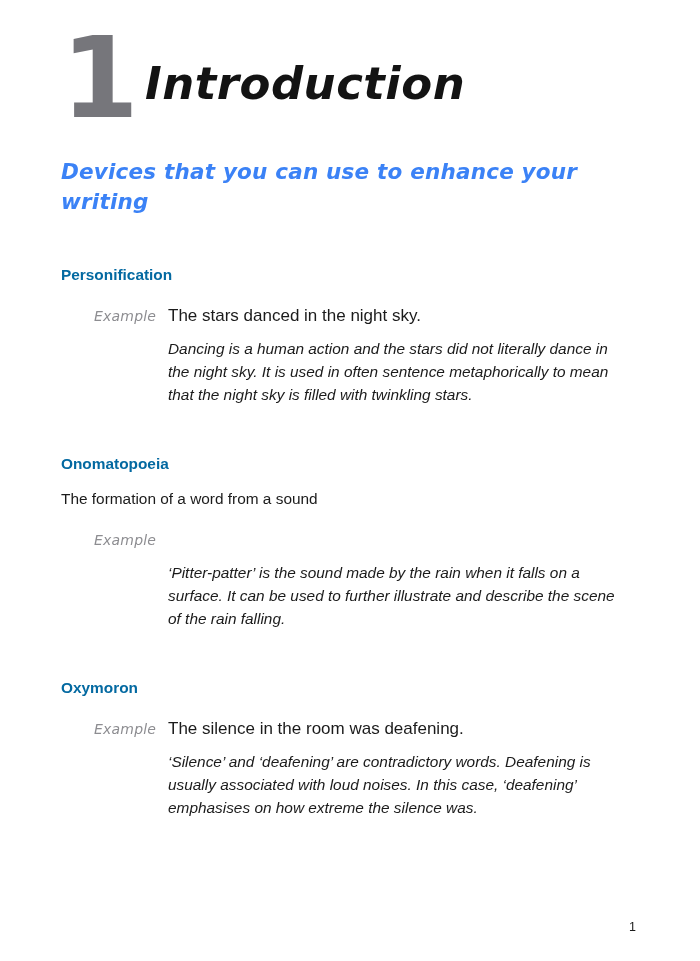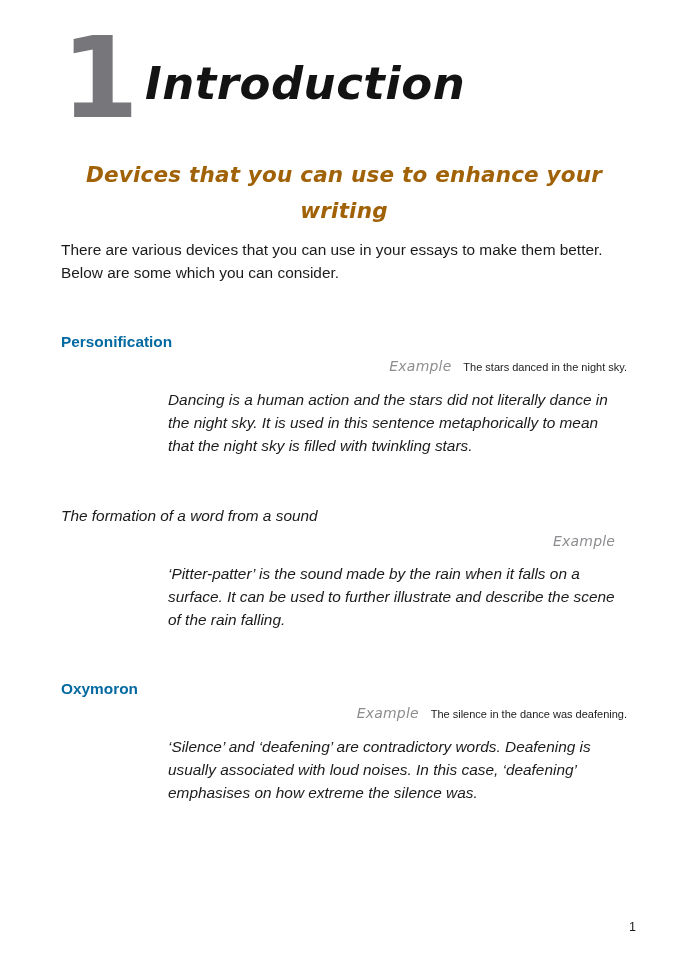--- a/index.html
+++ b/index.html
@@ -56,41 +56,39 @@
     left: 61px;
     top: 157px;
     width: 566px;
   }
 
   .section-title {
     font-family: "DejaVu Sans", sans-serif;
     font-style: italic;
     font-weight: 700;
     font-size: 21.5px;
-    line-height: 36px;
-    color: #a16207;
+    line-height: 30px;
+    color: #3b82f6;
     letter-spacing: 0.2px;
     margin: 0 0 9px 0;
-    text-align: center;
   }
 
   .intro-para {
     font-size: 15.4px;
     line-height: 23px;
     color: #1b1b1b;
     margin: 0;
     max-width: 558px;
   }
 
   .device-block {
     margin-top: 47px;
   }
   .device-block.tight .device-def {
-    margin-top: 7px;
-    font-style: italic;
+    margin-top: 13px;
   }
 
   .device-name {
     font-size: 15.4px;
     font-weight: 700;
     line-height: 21px;
     color: #0369a1;
     margin: 0;
   }
 
@@ -98,36 +96,35 @@
     font-size: 15.4px;
     line-height: 23px;
     color: #1b1b1b;
     margin: 12px 0 0 0;
     max-width: 560px;
   }
 
   .example-row {
     display: flex;
     align-items: baseline;
-    margin-top: 3px;
+    margin-top: 19px;
     padding-left: 33px;
-    justify-content: flex-end;
   }
   .example-label {
     font-family: "DejaVu Sans", sans-serif;
     font-style: italic;
     font-size: 14px;
     line-height: 23px;
     color: #8d8d91;
     width: 74px;
     flex: 0 0 74px;
     letter-spacing: 0.2px;
   }
   .example-text {
-    font-size: 11px;
+    font-size: 17px;
     line-height: 23px;
     color: #1b1b1b;
   }
 
   .explanation {
     font-style: italic;
     font-size: 15.4px;
     line-height: 23px;
     color: #1b1b1b;
     margin: 9px 0 0 0;
@@ -151,44 +148,44 @@
 <div class="page">
 
   <div class="chapter-header">
     <div class="chapter-number">1</div>
     <div class="chapter-title">Introduction</div>
   </div>
 
   <div class="content">
 
     <h2 class="section-title">Devices that you can use to enhance your writing</h2>
-    <p class="intro-para">There are various devices that you can use in your essays to make them better. Below are some which you can consider.</p>
 
     <div class="device-block">
       <p class="device-name">Personification</p>
       <div class="example-row">
         <span class="example-label">Example</span>
         <span class="example-text">The stars danced in the night sky.</span>
       </div>
-      <p class="explanation">Dancing is a human action and the stars did not literally dance in the night sky. It is used in this sentence metaphorically to mean that the night sky is filled with twinkling stars.</p>
+      <p class="explanation">Dancing is a human action and the stars did not literally dance in the night sky. It is used in often sentence metaphorically to mean that the night sky is filled with twinkling stars.</p>
     </div>
 
     <div class="device-block tight">
+      <p class="device-name">Onomatopoeia</p>
       <p class="device-def">The formation of a word from a sound</p>
       <div class="example-row">
         <span class="example-label">Example</span>
       </div>
       <p class="explanation">‘Pitter-patter’ is the sound made by the rain when it falls on a surface. It can be used to further illustrate and describe the scene of the rain falling.</p>
     </div>
 
     <div class="device-block tight">
       <p class="device-name">Oxymoron</p>
       <div class="example-row">
         <span class="example-label">Example</span>
-        <span class="example-text">The silence in the dance was deafening.</span>
+        <span class="example-text">The silence in the room was deafening.</span>
       </div>
       <p class="explanation">‘Silence’ and ‘deafening’ are contradictory words. Deafening is usually associated with loud noises. In this case, ‘deafening’ emphasises on how extreme the silence was.</p>
     </div>
 
   </div>
 
   <div class="page-number">1</div>
 
 </div>
 

